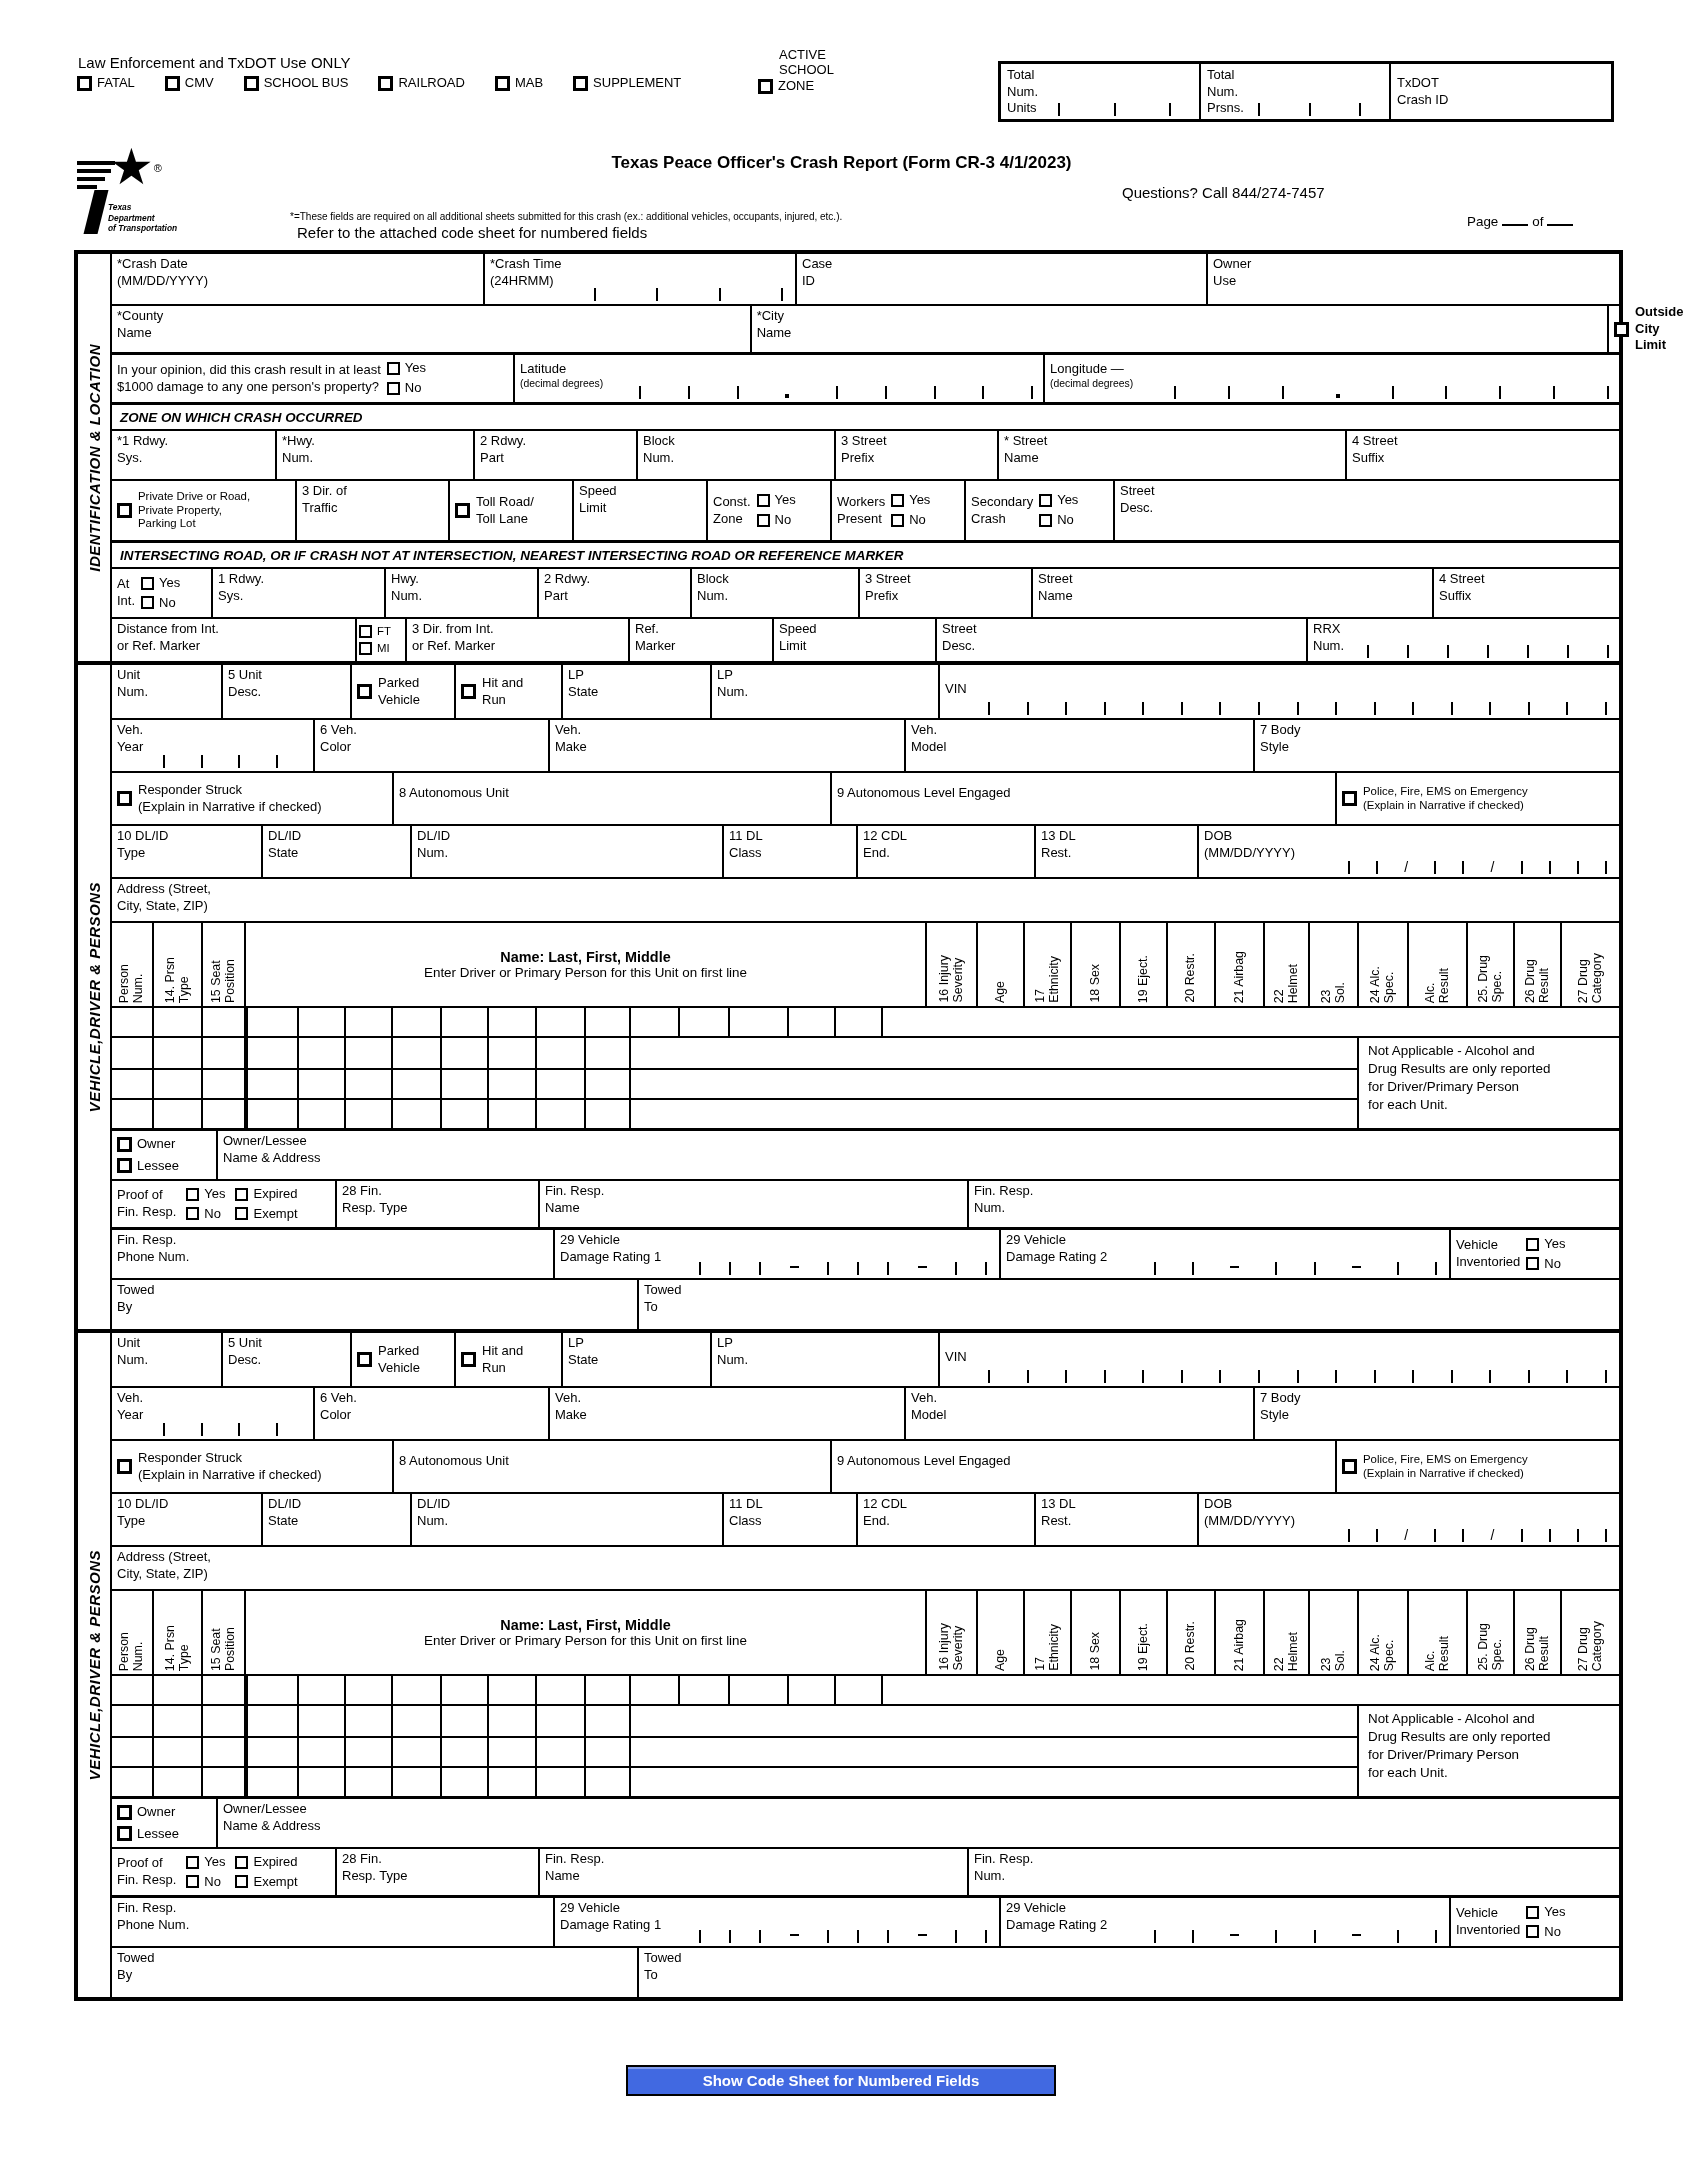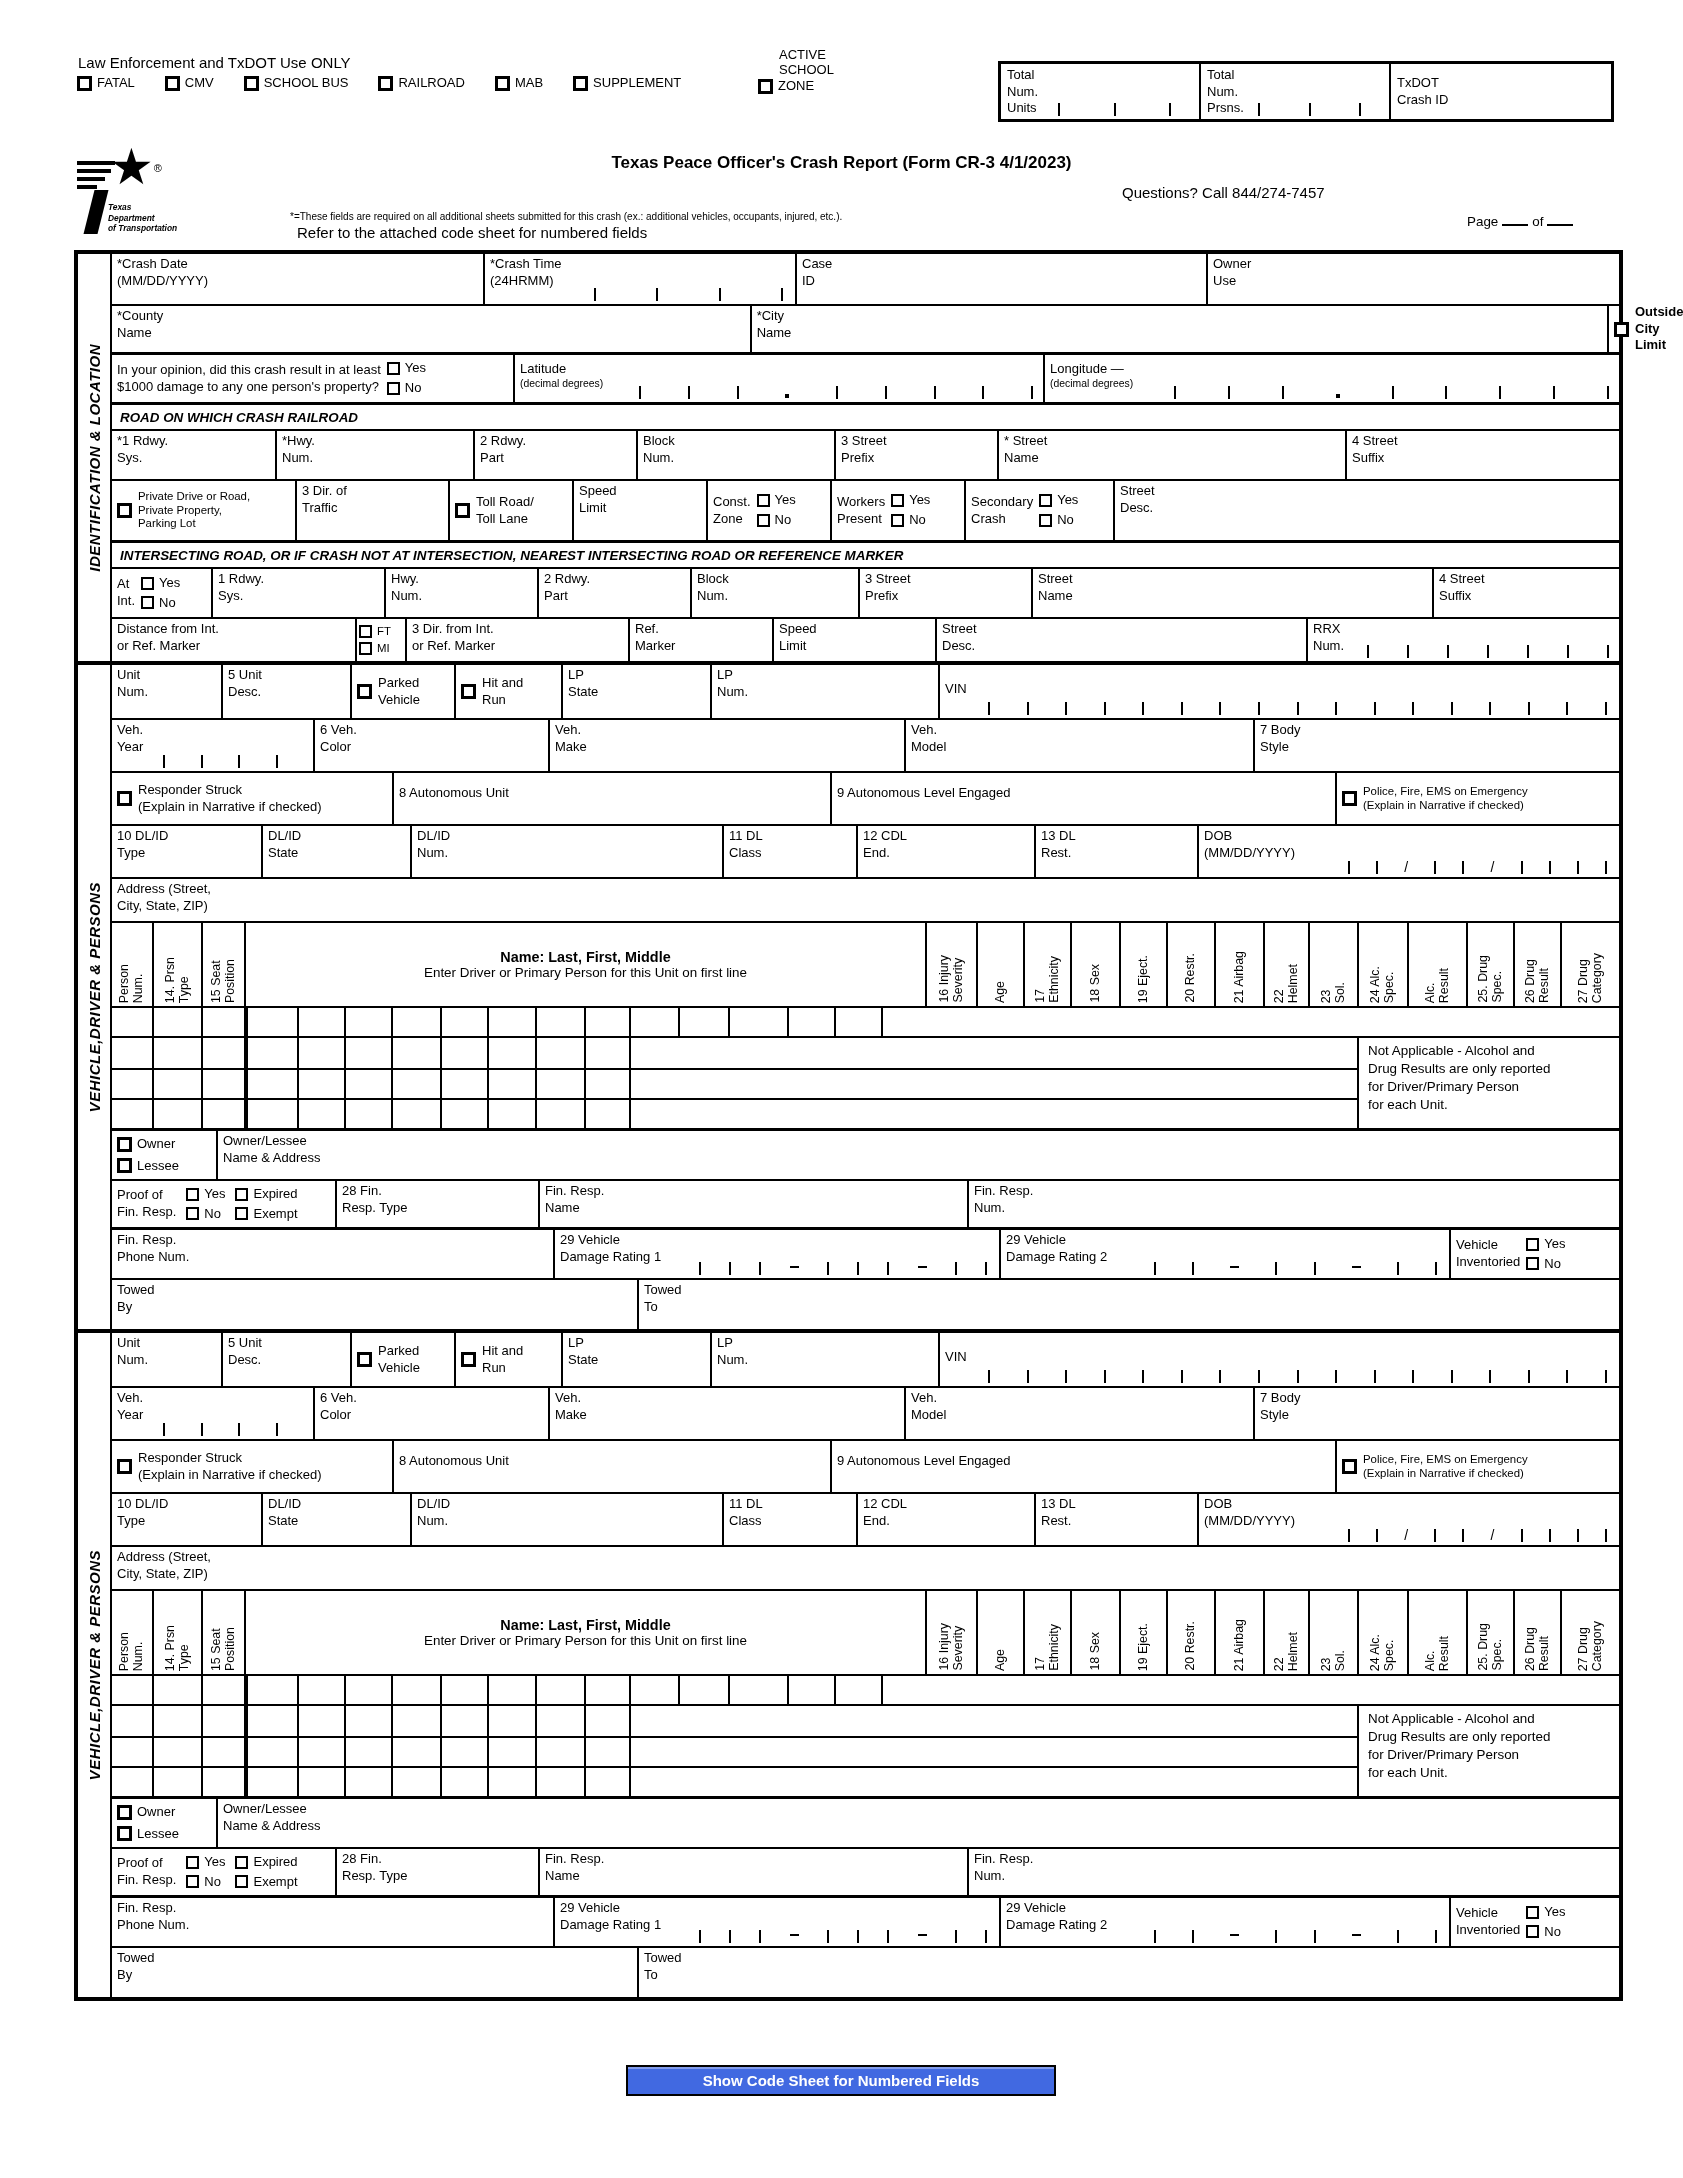--- a/index.html
+++ b/index.html
@@ -256,21 +256,21 @@
                 <span class="tk"></span>
                 <span class="dot"></span>
                 <span class="tk"></span>
                 <span class="tk"></span>
                 <span class="tk"></span>
                 <span class="tk"></span>
                 <span class="tk"></span>
               </span>
           </div>
         </div>
-        <div class="row hdr" style="height:27px">ROAD ON WHICH CRASH RAILROAD</div>
+        <div class="row hdr" style="height:27px">ZONE ON WHICH CRASH OCCURRED</div>
         <div class="row" style="height:50px">
           <div class="c" style="width:163px">
               <span class="lab">*1 Rdwy.
 Sys.</span>
             </div>
           <div class="c" style="width:198px">
               <span class="lab">*Hwy.
 Num.</span>
             </div>
           <div class="c" style="width:163px">

